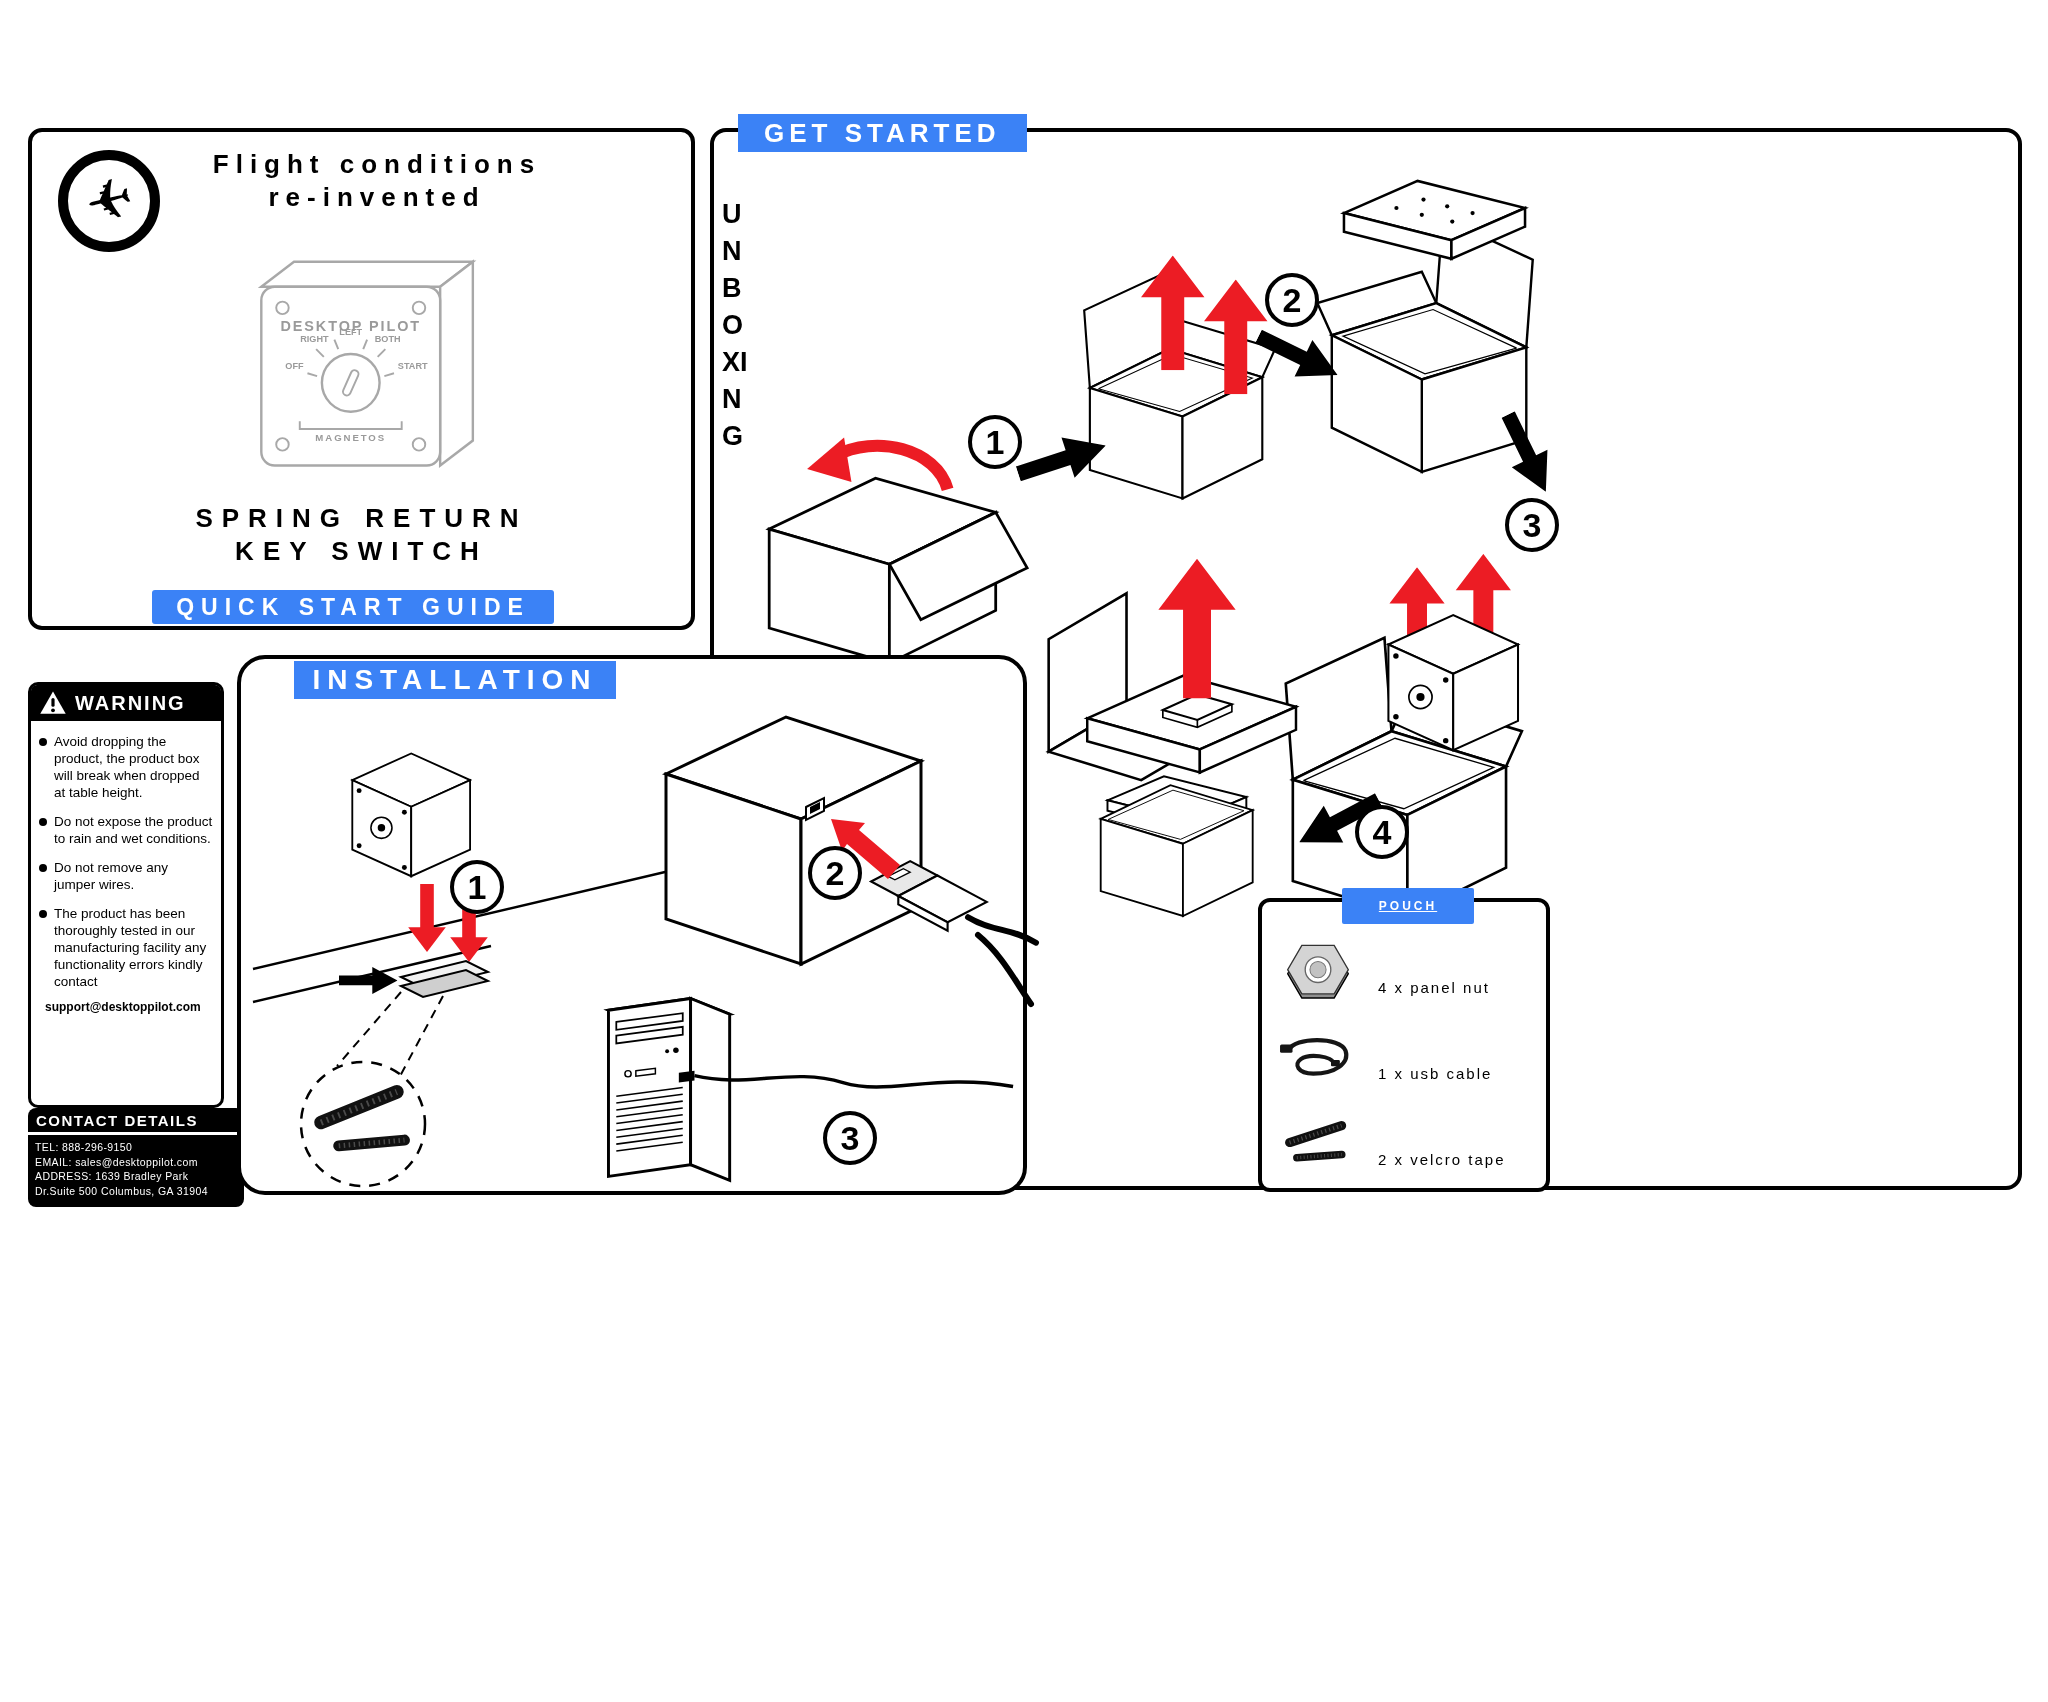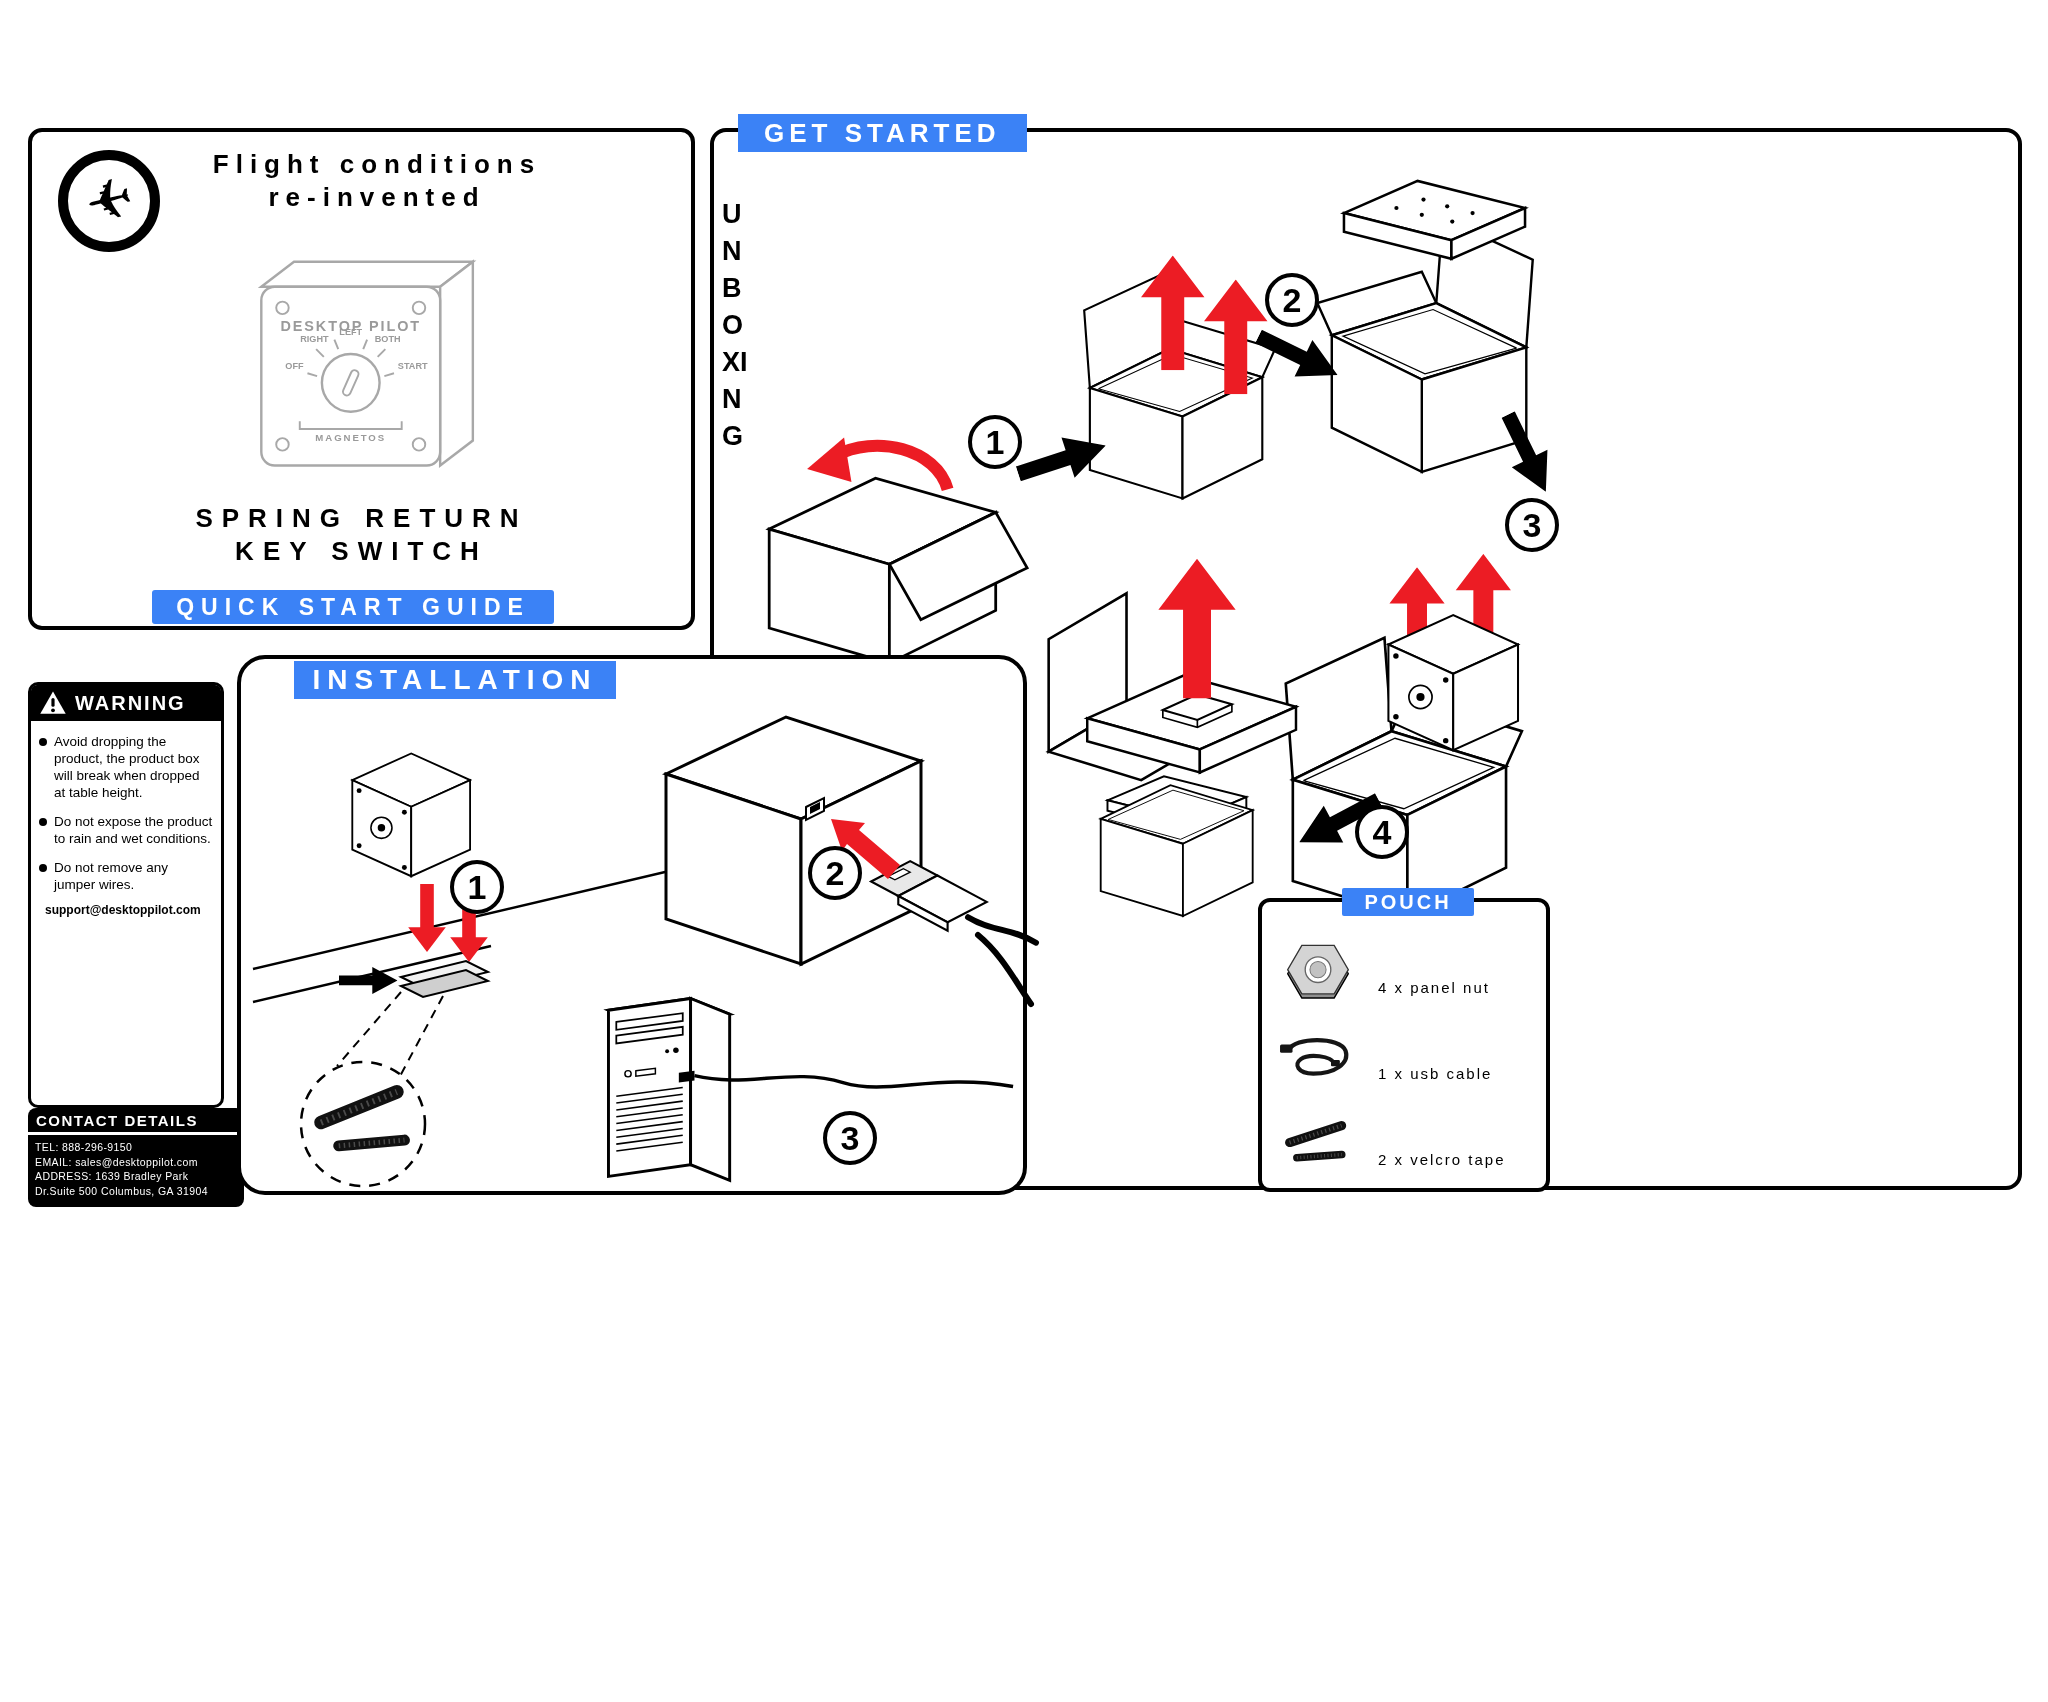--- a/index.html
+++ b/index.html
@@ -57,21 +57,21 @@
   .contact-header { padding:4px 8px 3px 8px; font-weight:bold; font-size:15px; letter-spacing:1.5px;
                     border-bottom:3px solid #fff; }
   .contact-body { padding:5px 7px 8px 7px; font-size:10.5px; line-height:1.4; letter-spacing:0.4px; }
 
   
   .inst-panel { left:237px; top:655px; width:790px; height:540px; border-radius:28px; z-index:3; }
   .inst-banner { left:53px; top:2px; width:322px; height:38px; font-size:28px; letter-spacing:7px; }
 
   
   .pouch-panel { left:1258px; top:898px; width:292px; height:294px; border-radius:12px; z-index:4; }
-  .pouch-banner { left:80px; top:-14px; width:132px; height:28px; font-size:20px; letter-spacing:3px; border-radius:2px; }
+  .pouch-banner { left:80px; top:-14px; width:132px; height:36px; font-size:12px; letter-spacing:3px; border-radius:2px;text-decoration:underline; }
   .pouch-rows { position:absolute; left:0; top:26px; width:100%; }
   .pouch-row { display:flex; align-items:center; gap:18px; padding:10px 14px; height:86px; }
   .pouch-icon { flex:0 0 84px; display:flex; align-items:center; justify-content:center; }
   .pouch-icon svg { width:78px; height:62px; overflow:visible; }
   .pouch-label { font-weight:normal; font-size:15px; letter-spacing:2px; white-space:nowrap;margin-top:32px; }
 </style>
 </head>
 <body>
 
 <svg width="0" height="0" style="position:absolute" aria-hidden="true">
@@ -336,20 +336,24 @@
         <span class="warn-text">Avoid dropping the product, the product box will break when dropped at table height.</span>
       </li>
       <li class="warn-item">
         <span class="dot"></span>
         <span class="warn-text">Do not expose the product to rain and wet conditions.</span>
       </li>
       <li class="warn-item">
         <span class="dot"></span>
         <span class="warn-text">Do not remove any jumper wires.</span>
       </li>
+      <li class="warn-item">
+        <span class="dot"></span>
+        <span class="warn-text">The product has been thoroughly tested in our manufacturing facility any functionality errors kindly contact</span>
+      </li>
     </ul>
     <div class="support-email">support@desktoppilot.com</div>
   </aside>
 
   <aside class="contact-panel">
     <div class="contact-header">CONTACT DETAILS</div>
     <div class="contact-body">
       <div>TEL: 888-296-9150</div>
       <div>EMAIL: sales@desktoppilot.com</div>
       <div>ADDRESS: 1639 Bradley Park</div>

